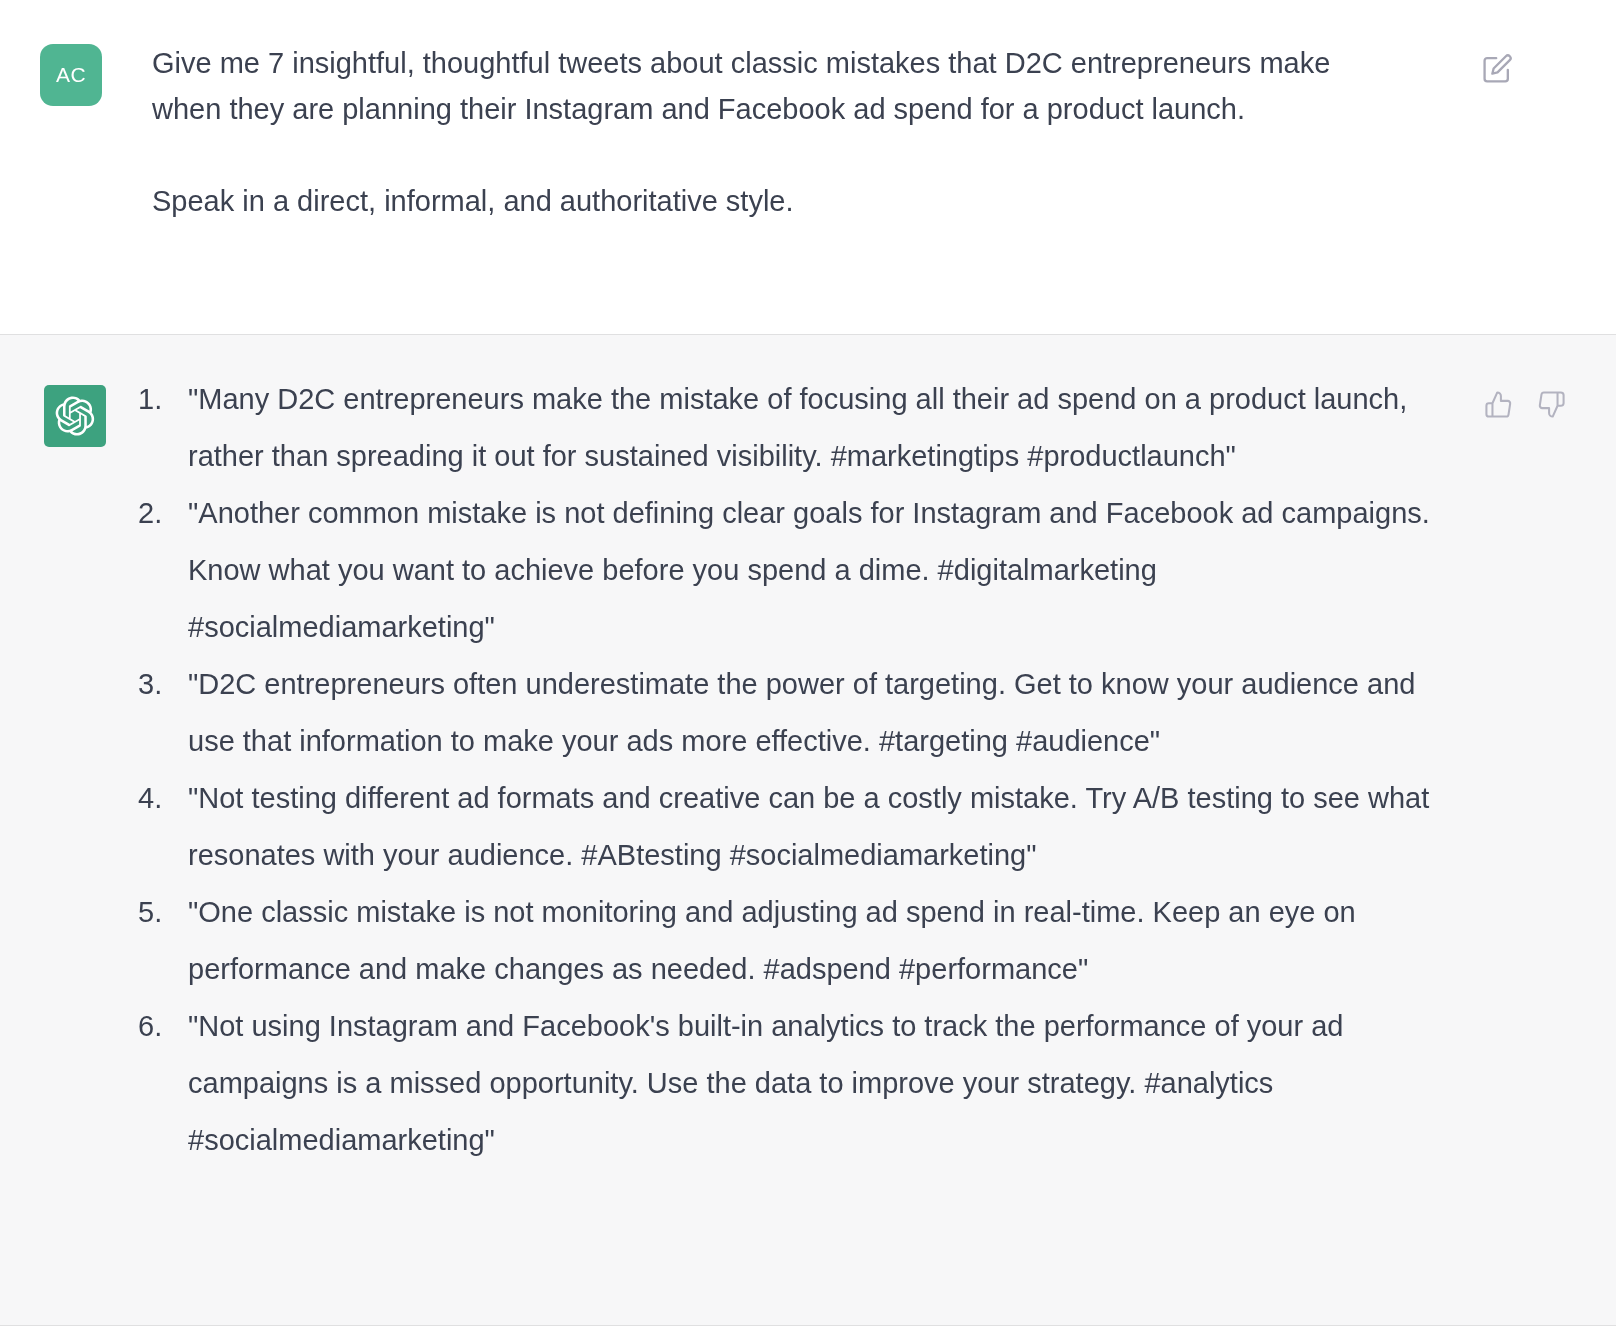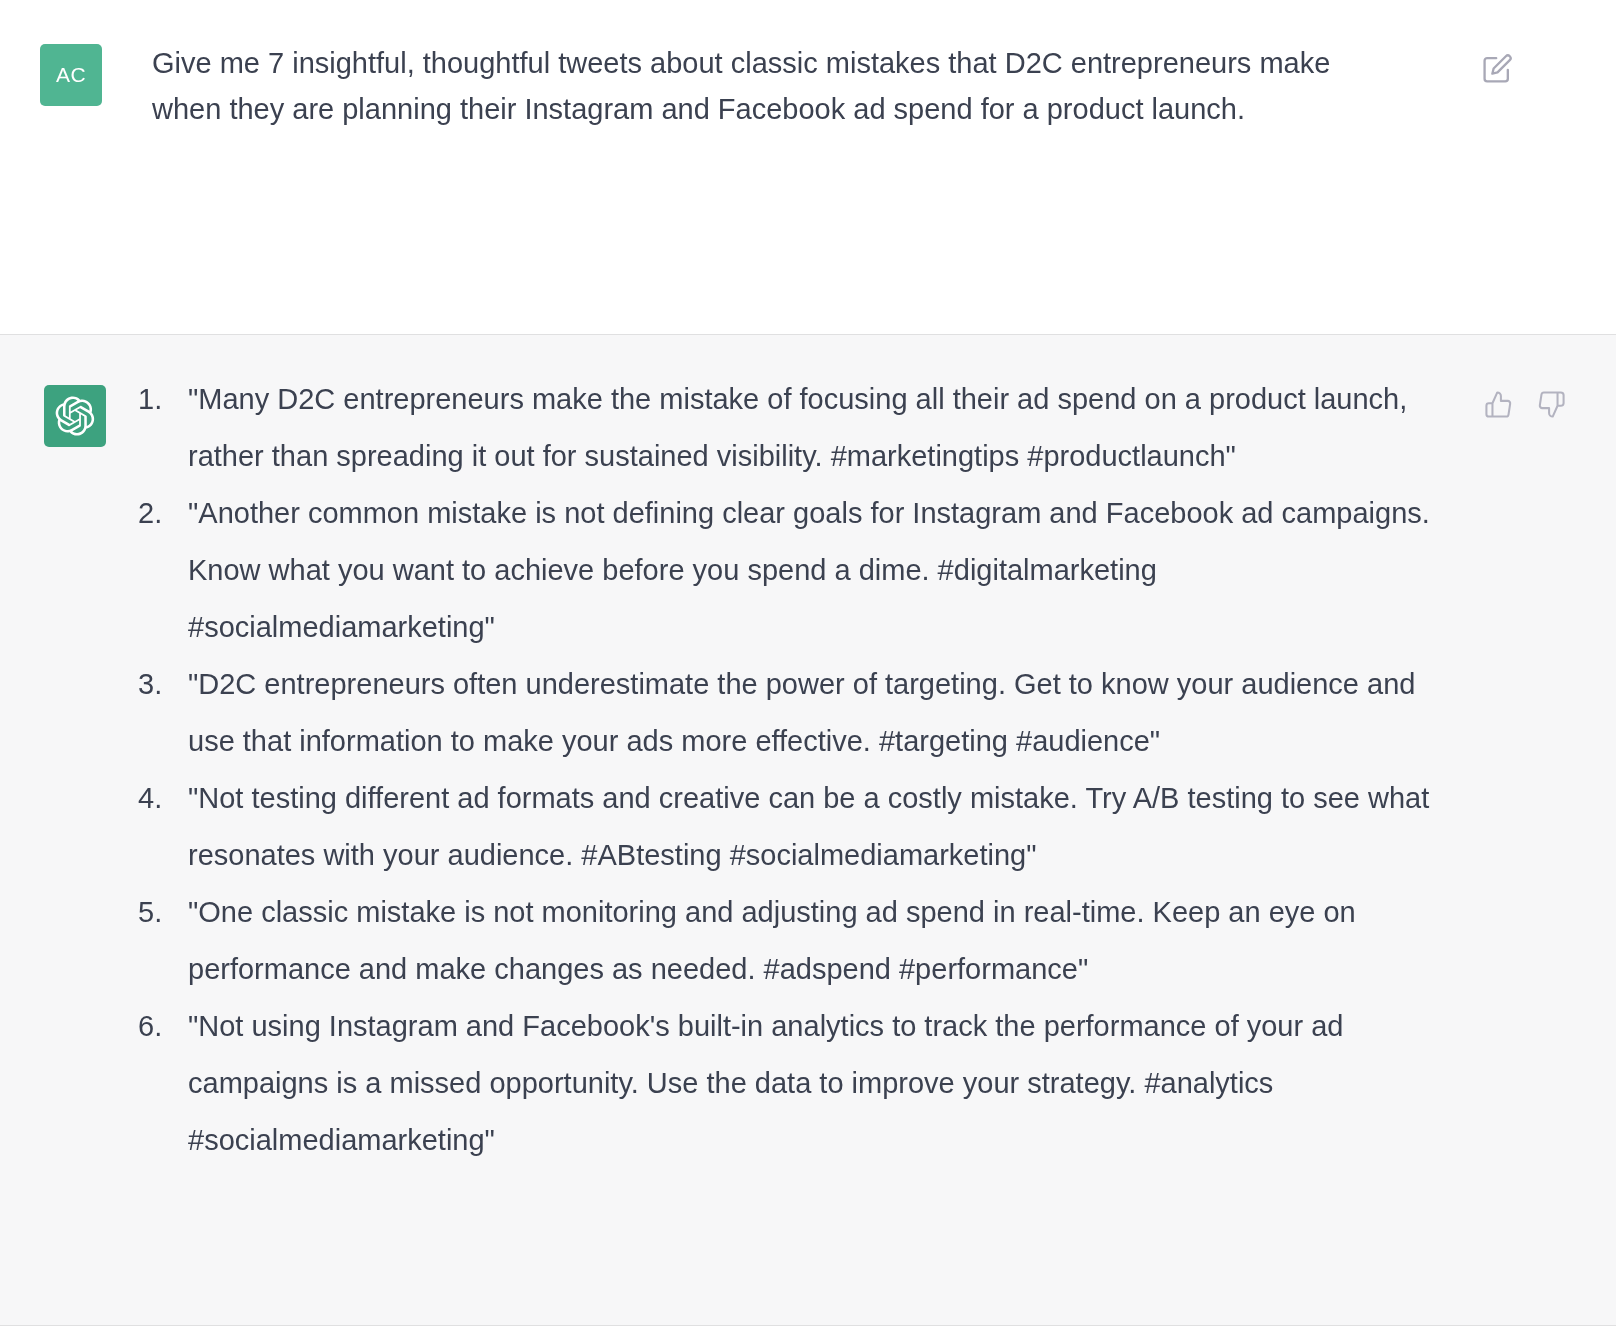--- a/index.html
+++ b/index.html
@@ -47,20 +47,21 @@
     display: flex;
     align-items: center;
     justify-content: center;
     color: #ffffff;
     user-select: none;
   }
   .user-avatar {
     margin-top: 4px;
     font-size: 21px;
     letter-spacing: 0.5px;
+    border-radius: 13px;
   }
   .assistant-avatar {
     margin-top: 14px;
   }
   .assistant-avatar svg { width: 40px; height: 40px; display: block; }
 
   
   .user-content {
     margin-left: 50px;
     max-width: 1250px;
@@ -110,20 +111,21 @@
 
 <div class="page">
 
   <div class="msg-row user-row">
     <div class="avatar user-avatar" style="background:#50b592;">
       <span>AC</span>
     </div>
 
     <div class="user-content">
       <p>Give me 7 insightful, thoughtful tweets about classic mistakes that D2C entrepreneurs make when they are planning their Instagram and Facebook ad spend for a product launch.</p>
+      <p>Speak in a direct, informal, and authoritative style.</p>
     </div>
 
     <button class="icon-btn edit-btn">
       <span>
         <svg width="31" height="31" viewBox="0 0 24 24" fill="none" stroke="#a8a8b6" stroke-width="1.8" stroke-linecap="round" stroke-linejoin="round">
           <path d="M11 4H4a2 2 0 0 0-2 2v14a2 2 0 0 0 2 2h14a2 2 0 0 0 2-2v-7"></path>
           <path d="M18.5 2.5a2.121 2.121 0 0 1 3 3L12 15l-4 1 1-4 9.5-9.5z"></path>
         </svg>
       </span>
     </button>

